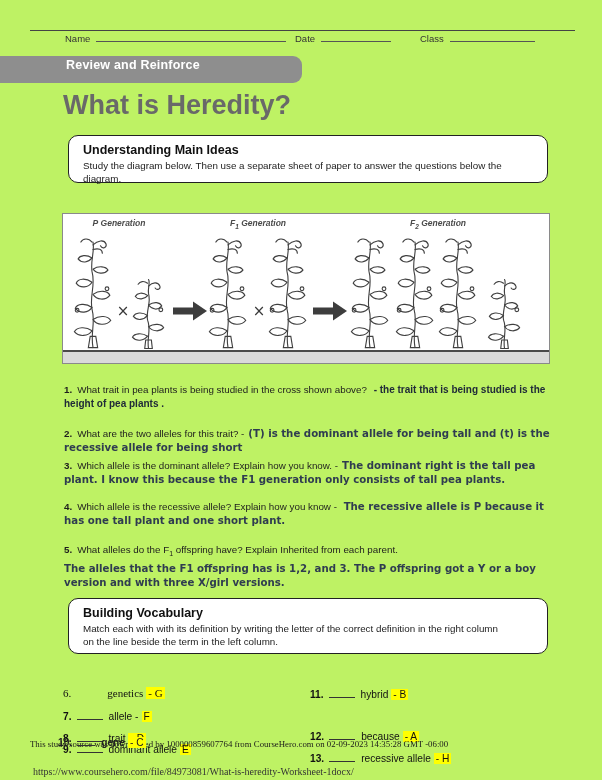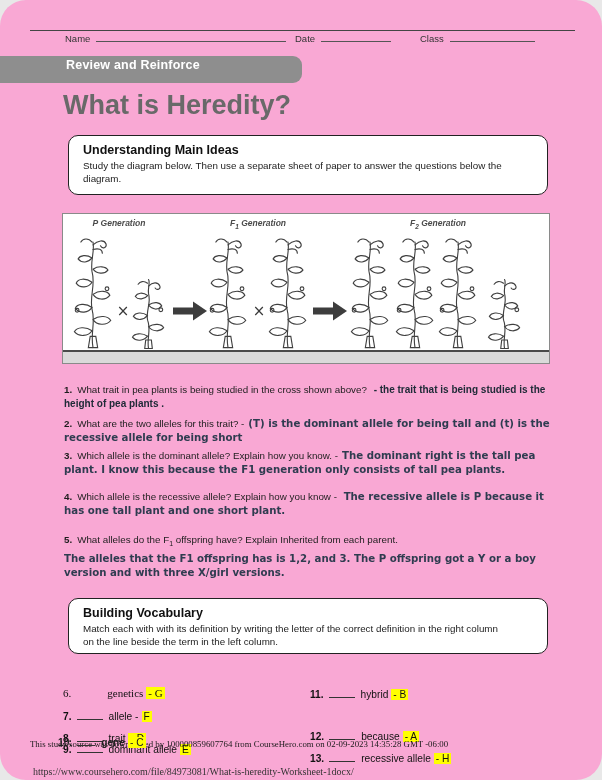--- a/index.html
+++ b/index.html
@@ -1,56 +1,56 @@
 <!DOCTYPE html>
 <html><head>
 <meta charset="utf-8">
 <style>
   html,body{margin:0;padding:0;background:#e8e8e8;}
-  .page{position:relative;width:602px;height:780px;margin:0 auto;background:#f9a8d4;
-        font-family:"Liberation Sans",sans-serif;color:#222;overflow:hidden;border-radius:26px;}
+  .page{position:relative;width:602px;height:780px;margin:0 auto;background:#bef264;
+        font-family:"Liberation Sans",sans-serif;color:#222;overflow:hidden;}
 
   
   .top-rule{position:absolute;left:30px;top:30px;width:545px;border-top:1.2px solid #444;}
   .hfield{position:absolute;top:33px;font-size:9.5px;color:#333;white-space:nowrap;}
   .uline{display:inline-block;border-bottom:1px solid #555;height:8px;margin-left:6px;vertical-align:baseline;}
   .u-name{width:190px;} .u-date{width:70px;} .u-class{width:85px;}
 
   .banner{position:absolute;left:0;top:56px;width:302px;height:27px;background:#8e8e8e;
           border-radius:0 9px 9px 0;color:#ffffff;font-weight:bold;font-size:12.5px;
           line-height:19px;padding-left:66px;box-sizing:border-box;letter-spacing:.2px;}
 
   .title{position:absolute;left:63px;top:90px;margin:0;font-size:27px;font-weight:bold;color:#696969;}
 
   
   .rbox{position:absolute;left:68px;width:480px;box-sizing:border-box;border:1.5px solid #222;
         border-radius:10px;padding:7px 14px 8px 14px;background:#fff;}
   .rbox h2{margin:0 0 3px 0;font-size:12.5px;color:#111;}
   .rbox p{margin:0;font-size:9.8px;line-height:1.32;color:#222;max-width:420px;}
-  .box-main{top:135px;height:60px;}
+  .box-main{top:135px;height:48px;}
   .box-vocab{top:598px;height:56px;}
 
   
   .diagram{position:absolute;left:62px;top:213px;width:486px;height:149px;border:1px solid #8a8a8a;background:#fff;}
   .glabel{position:absolute;top:4px;transform:translateX(-50%);font-size:8.5px;font-weight:bold;
           font-style:italic;color:#4a4a4a;white-space:nowrap;}
   .glabel sub{font-size:6.5px;}
   .cross{font-family:"DejaVu Sans",sans-serif;font-size:15px;fill:#3a3a3a;text-anchor:middle;}
   .sketch{fill:none;stroke:#404040;stroke-width:1.2;stroke-linecap:round;}
 
   
   .questions{position:absolute;left:64px;top:383px;width:486px;font-size:9.8px;line-height:1.38;color:#1d1d1d;}
   .q{margin:0;}
   .qnum{font-weight:bold;margin-right:5px;}
   .qtext{margin-right:4px;}
   .qtext sub{font-size:7px;}
   .ans{font-weight:bold;}
   .ans-a{font-size:10px;color:#202b38;}
   .ans-v{font-family:"DejaVu Sans",sans-serif;font-size:10.2px;color:#2f3c50;}
-  .q1{margin-bottom:6px;} .q2{margin-bottom:4px;} .q3{margin-bottom:13px;} .q4{margin-bottom:15px;}
+  .q1{margin-bottom:16px;} .q2{margin-bottom:4px;} .q3{margin-bottom:13px;} .q4{margin-bottom:15px;}
   .q5ans{margin-top:3px;}
 
   
   .vcol{position:absolute;font-size:10.2px;color:#111;}
   .vcol-left{left:63px;top:655px;width:245px;height:90px;}
   .vcol-right{left:310px;top:657px;width:250px;height:80px;}
   .vitem{position:absolute;white-space:nowrap;margin-top:32px;}
   .vnum{font-weight:bold;margin-right:5px;}
   .vblank{display:inline-block;width:26px;height:8px;border-bottom:1.2px solid #333;margin-right:6px;}
   .vhl{background:#ffff00;padding:0 2px;margin-left:3px;}

